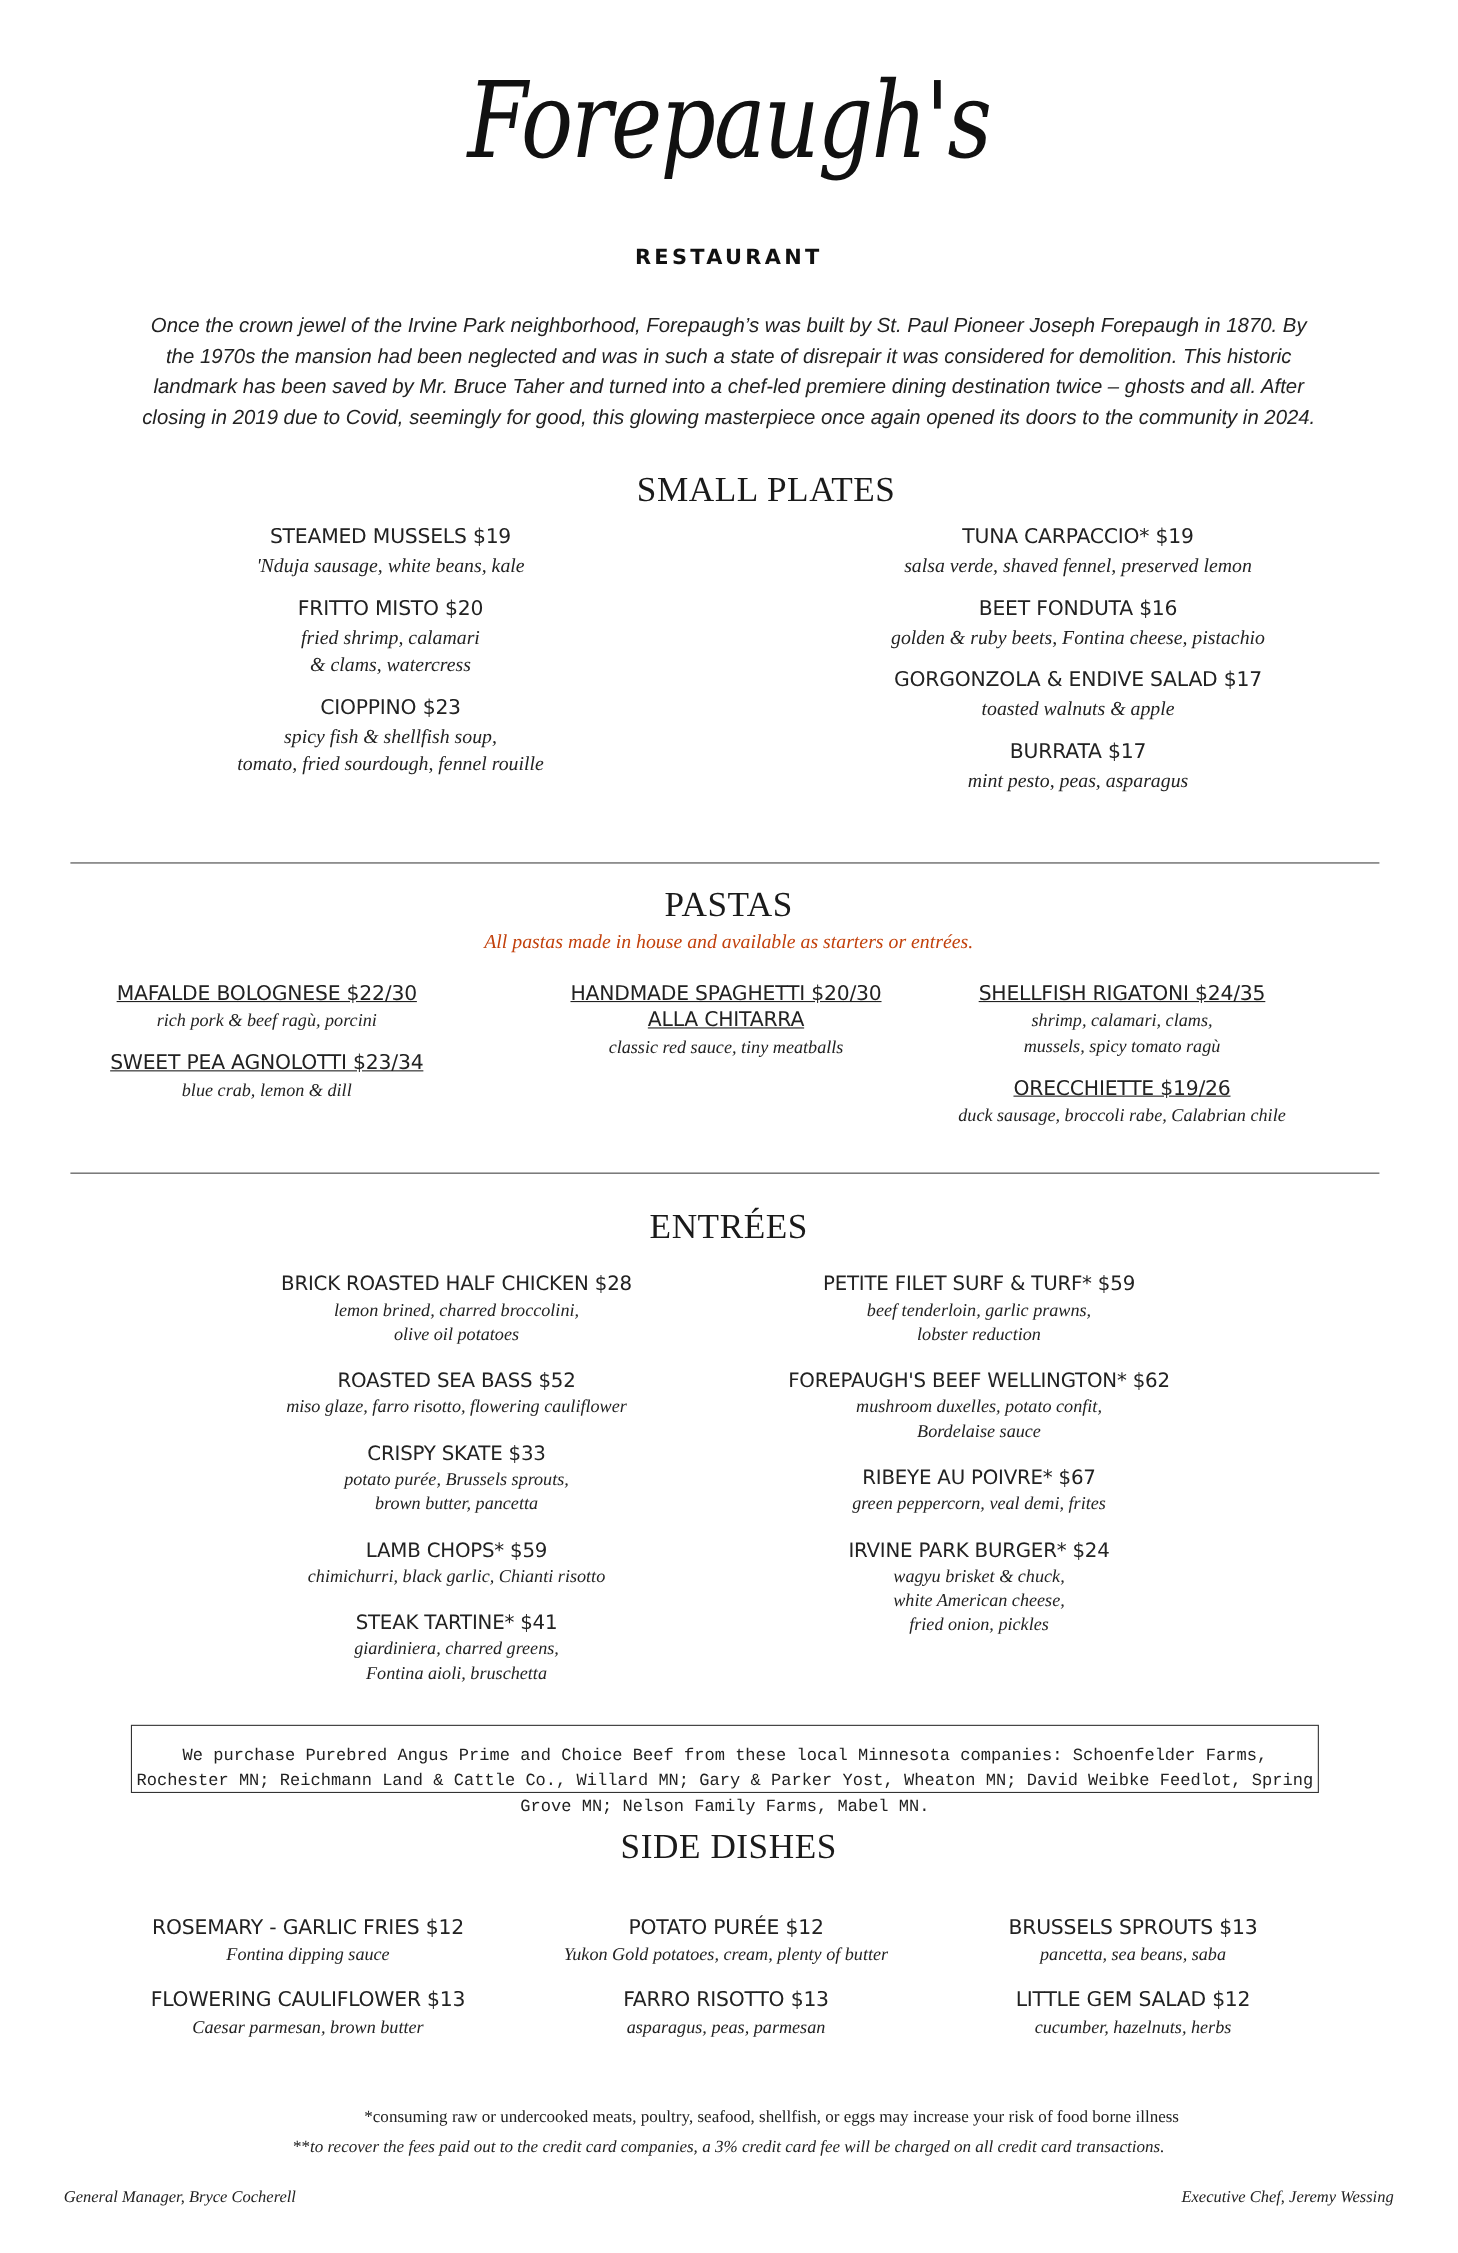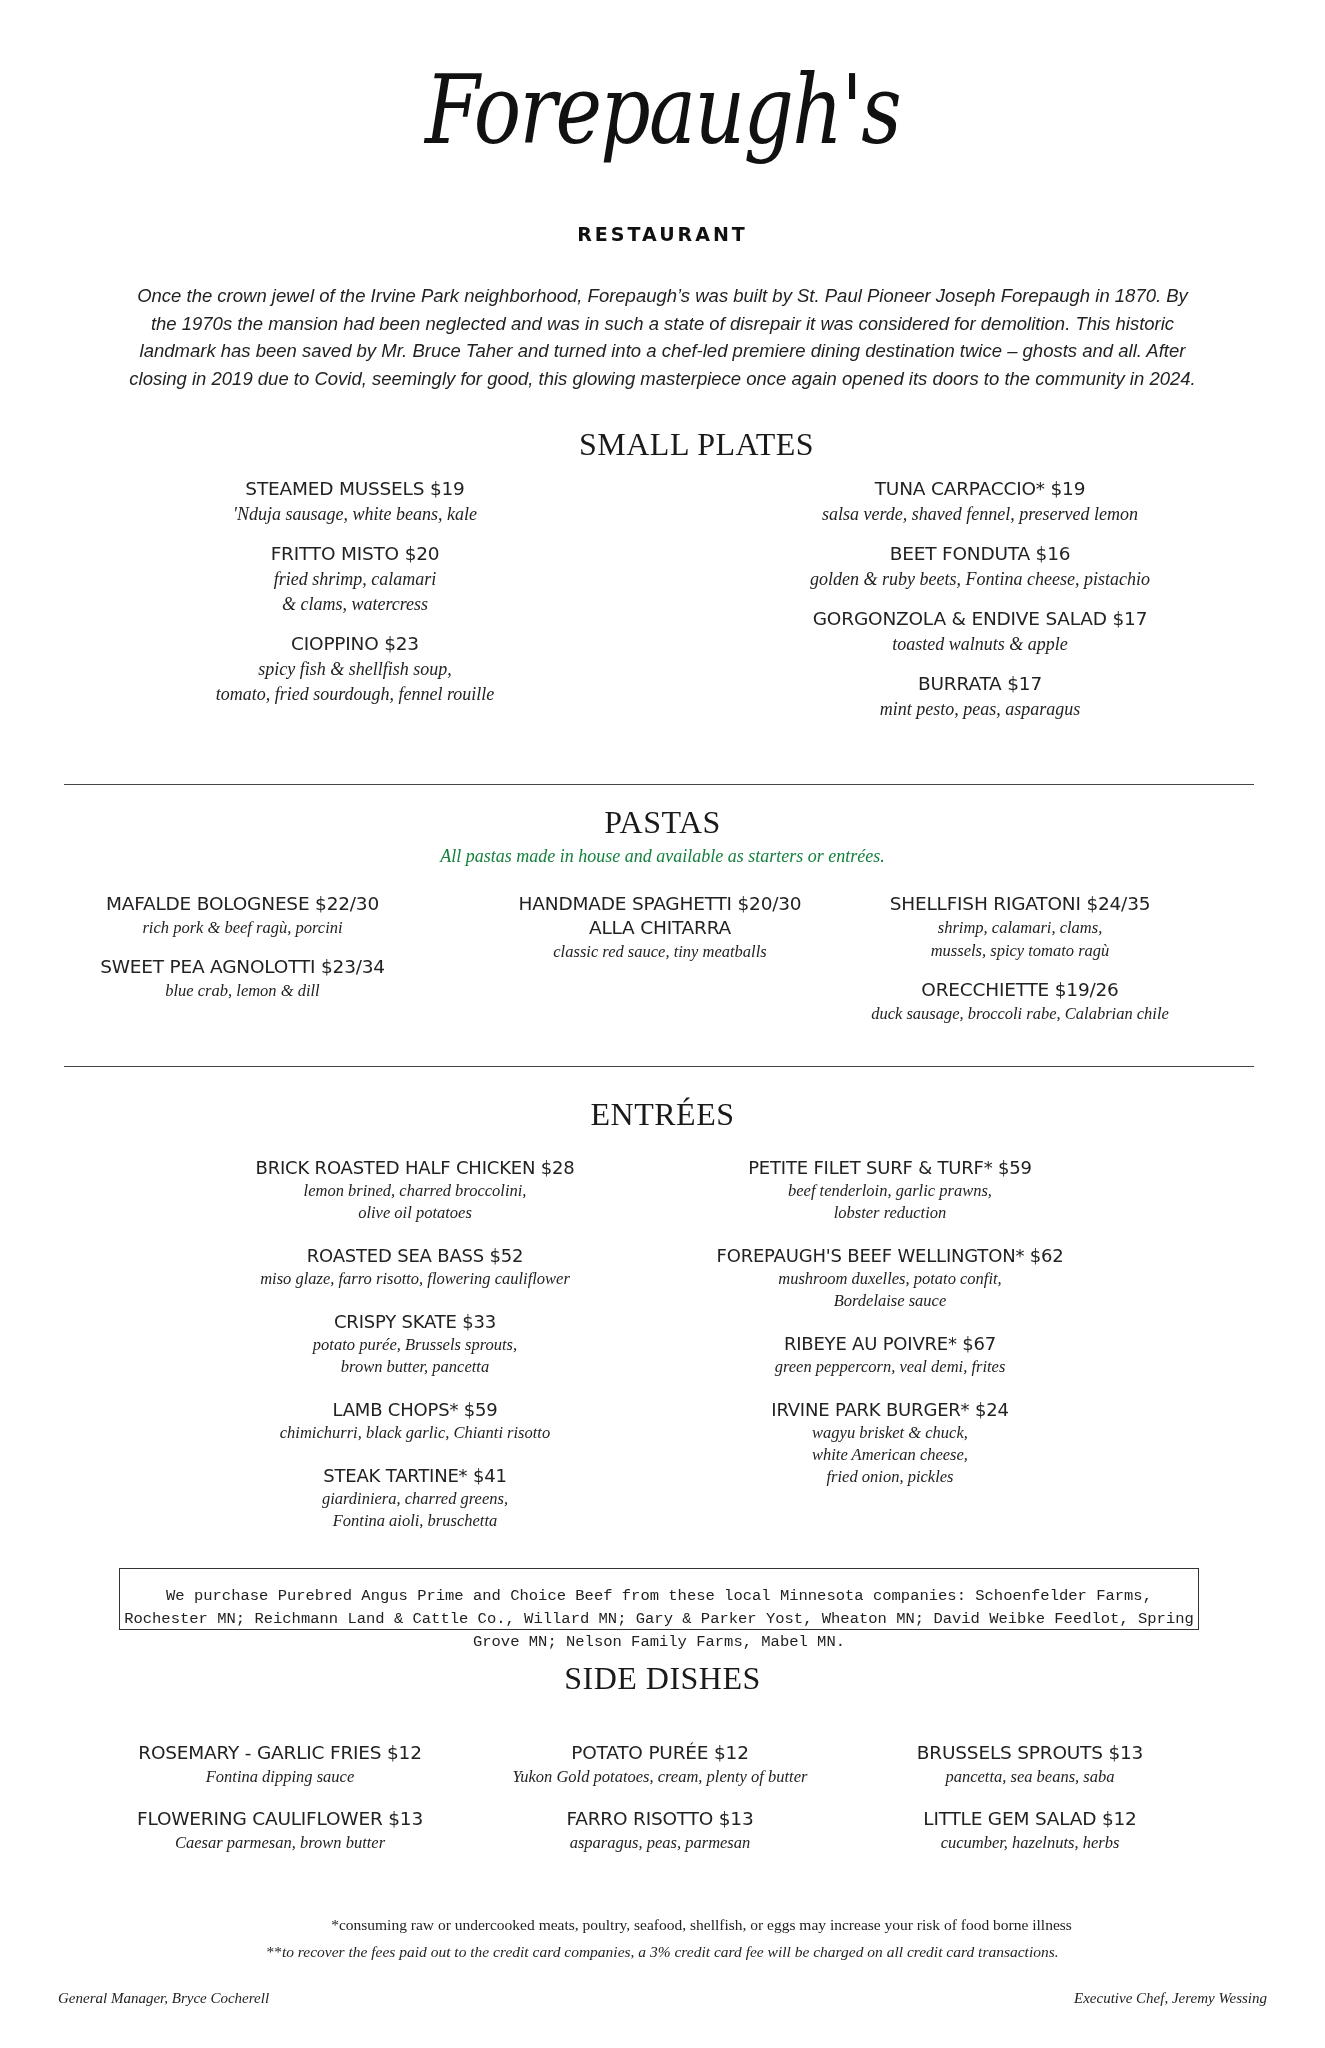--- a/index.html
+++ b/index.html
@@ -21,35 +21,35 @@
     font-family: Liberation Sans, sans-serif; font-style: italic; font-size: 18.5px;
     line-height: 27.5px; text-align: center; color: #222;
   }
   .section-title {
     position: absolute; left: 0; width: 1325px; text-align: center;
     font-family: "Liberation Serif", serif; font-size: 32px; color: #1a1a1a;
     letter-spacing: 0.5px;
   }
   .section-sub {
     position: absolute; left: 0; width: 1325px; text-align: center;
-    font-family: "Liberation Serif", serif; font-style: italic; font-size: 18px; color: #15803d;
+    font-family: "Liberation Serif", serif; font-style: italic; font-size: 18px; color: #c2410c;
   }
   .rule { position: absolute; left: 64px; width: 1190px; height: 0; border-top: 1.6px solid #444; }
 
   .col { position: absolute; text-align: center; }
   .item { margin-bottom: 14px; }
   .item-name {
     font-family: "DejaVu Sans", sans-serif; font-size: 18.5px; color: #222;
     line-height: 26px; letter-spacing: -0.2px; white-space: nowrap;
   }
   .item-desc {
     font-family: "Liberation Serif", serif; font-style: italic; font-size: 18px;
     color: #222; line-height: 25px; white-space: pre-line;
   }
-  .pasta .item-name { font-size: 18.5px; line-height: 24px; }
+  .pasta .item-name { font-size: 18.5px; line-height: 24px; text-decoration: underline; }
   .pasta .item-desc { font-size: 16.5px; line-height: 23px; }
   .pasta .item { margin-bottom: 16px; }
   .entree .item-name { font-size: 18px; line-height: 24px; }
   .entree .item-desc { font-size: 16.5px; line-height: 22px; }
   .entree .item { margin-bottom: 20px; }
   .sides .item-name { font-size: 18.5px; line-height: 26px; }
   .sides .item-desc { font-size: 16.5px; line-height: 22px; }
   .sides .item { margin-bottom: 16px; margin-top: 18px; }
 
   .beef-box {

